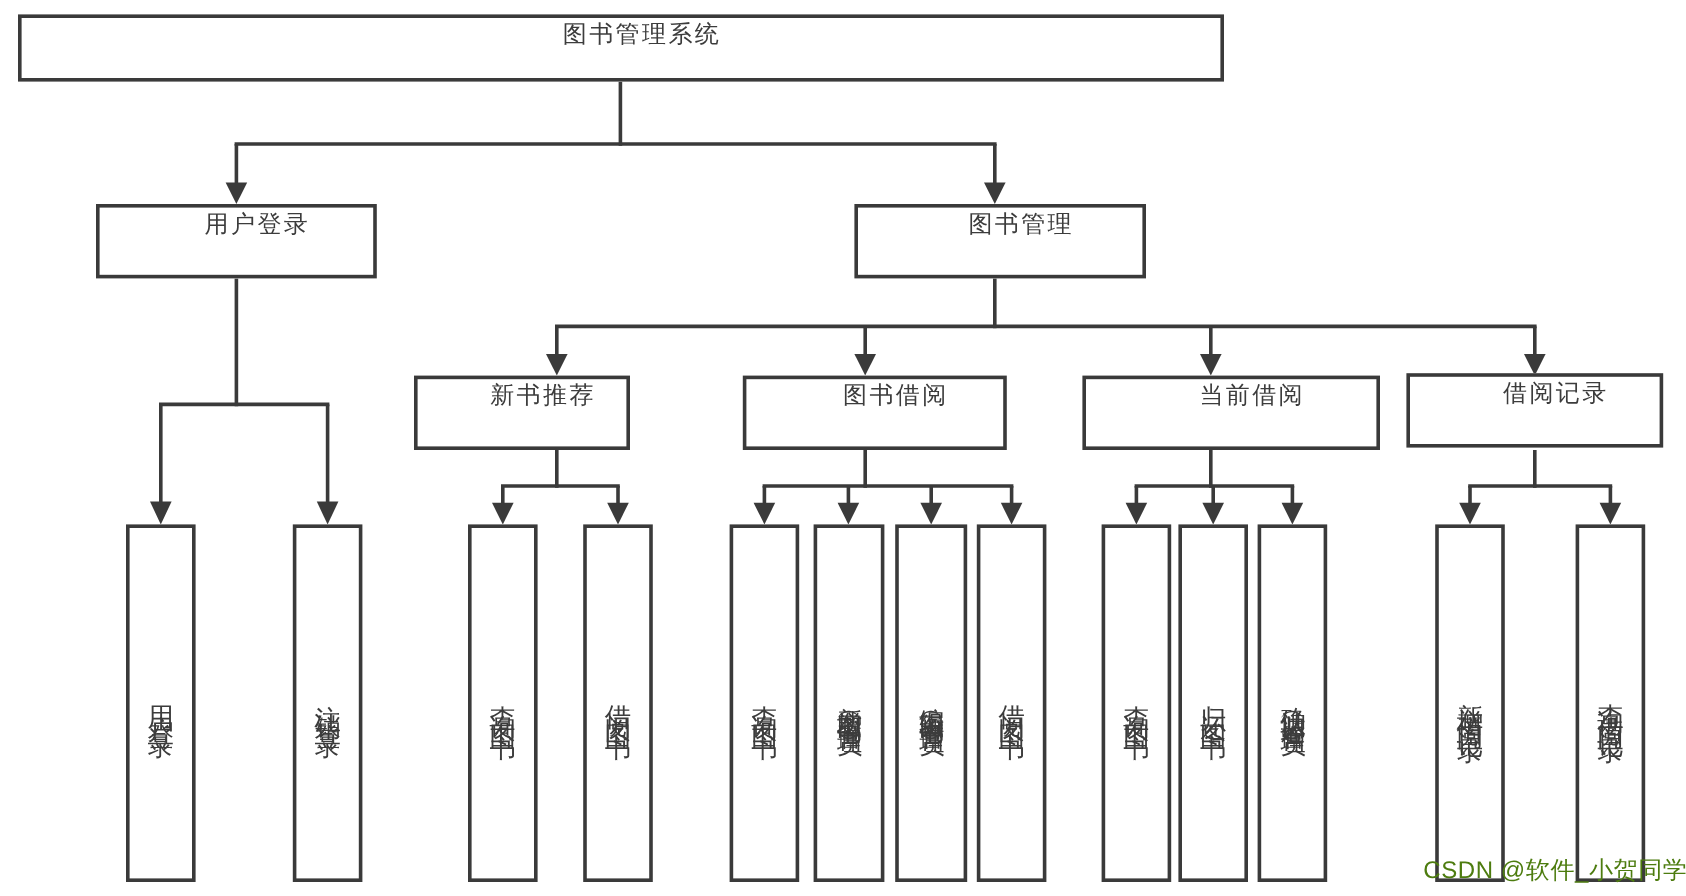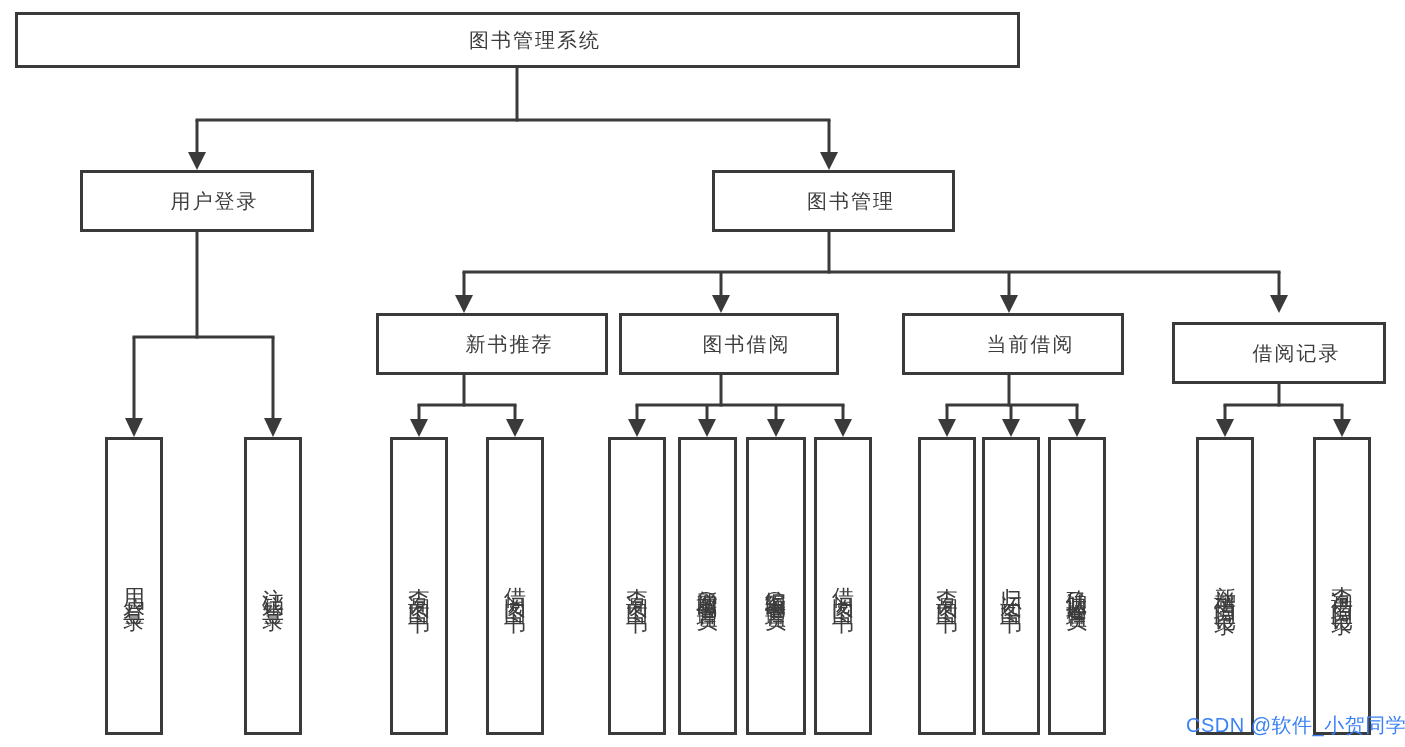--- a/index.html
+++ b/index.html
@@ -13,21 +13,21 @@
     background: #ffffff;
   }
   svg.connectors {
     position: absolute; left: 0; top: 0; width: 1405px; height: 747px;
     pointer-events: none;
   }
   .node {
     position: absolute;
     border: 3px solid #3a3a3a;
     background: #ffffff;
-    display: flex; align-items: center; justify-content: center; padding-left: 35px;
+    display: flex; align-items: flex-start; justify-content: center; padding-left: 35px;
   }
   .node-label {
     color: #3c3c3c;
     font-size: 20px;
     letter-spacing: 2px;
     white-space: nowrap;
   }
   .root-label { font-size: 20px; letter-spacing: 2px; }
   .leaf {
     position: absolute;
@@ -43,21 +43,21 @@
     font-size: 22px;
     letter-spacing: 8px;
     line-height: 1;
     white-space: nowrap;
   }
   .leaf-label.med { letter-spacing: 6px; }
   .leaf-label.long { letter-spacing: 3px; font-size: 21px; }
   .watermark {
     position: absolute;
     left: 1186px; top: 712px;
-    color: #3b82f6;
+    color: #4d7c0f;
     font-size: 20px;
     letter-spacing: 0.5px;
     white-space: nowrap;
     z-index: 10;
   }
 </style>
 </head>
 <body>
 
 <div class="canvas">
@@ -132,30 +132,30 @@
     <span class="node-label root-label">图书管理系统</span>
   </div>
 
   <div class="node" style="left:80px; top:170px; width:234px; height:62px">
     <span class="node-label">用户登录</span>
   </div>
   <div class="node" style="left:712px; top:170px; width:243px; height:62px">
     <span class="node-label">图书管理</span>
   </div>
 
-  <div class="node" style="left:376px; top:313px; width:232px; height:62px">
+  <div class="node" style="left:345px; top:313px; width:180px; height:62px">
     <span class="node-label">新书推荐</span>
   </div>
   <div class="node" style="left:619px; top:313px; width:220px; height:62px">
     <span class="node-label">图书借阅</span>
   </div>
-  <div class="node" style="left:902px; top:313px; width:222px; height:62px">
+  <div class="node" style="left:902px; top:313px; width:248px; height:62px">
     <span class="node-label">当前借阅</span>
   </div>
-  <div class="node" style="left:1172px; top:322px; width:214px; height:62px">
+  <div class="node" style="left:1172px; top:311px; width:214px; height:62px">
     <span class="node-label">借阅记录</span>
   </div>
 
   <div class="leaf" style="left:105px">
     <span class="leaf-label">用户登录</span>
   </div>
   <div class="leaf" style="left:244px">
     <span class="leaf-label">注销登录</span>
   </div>
 

